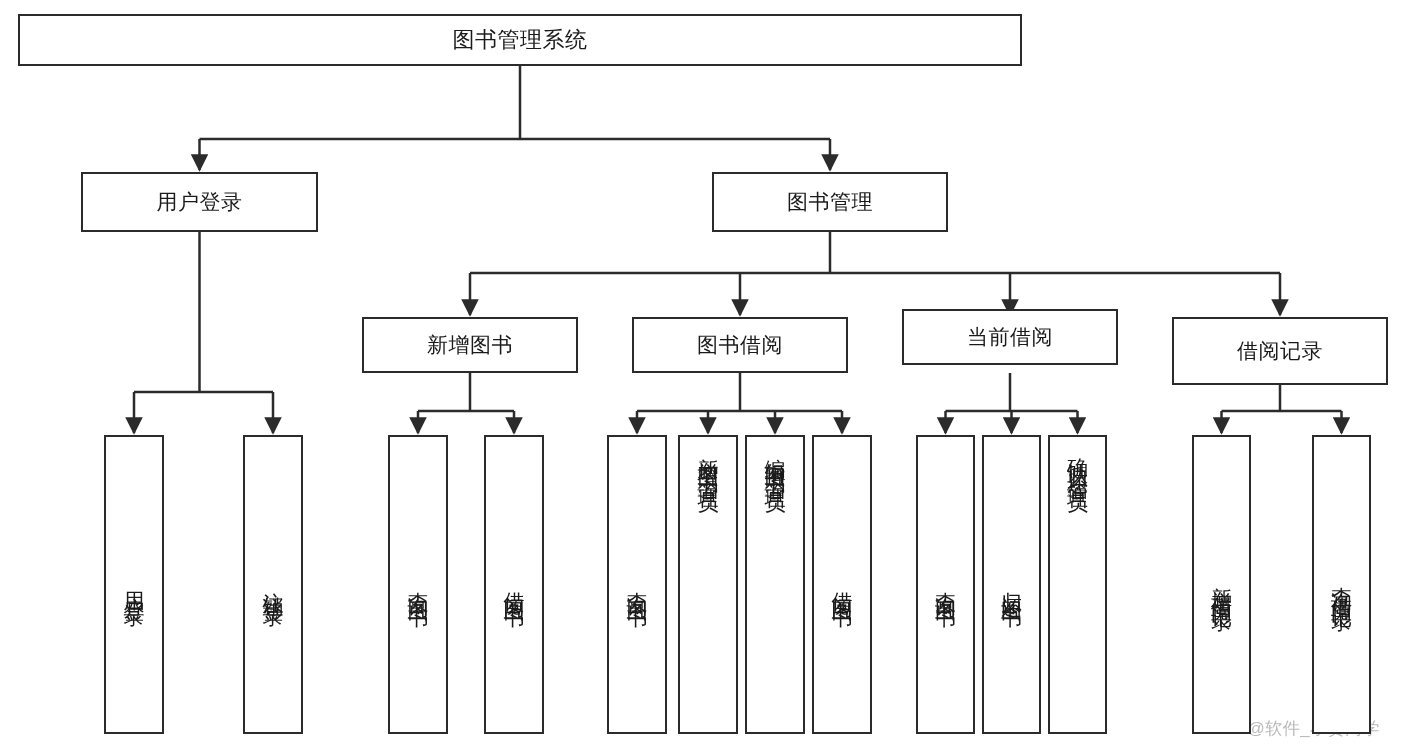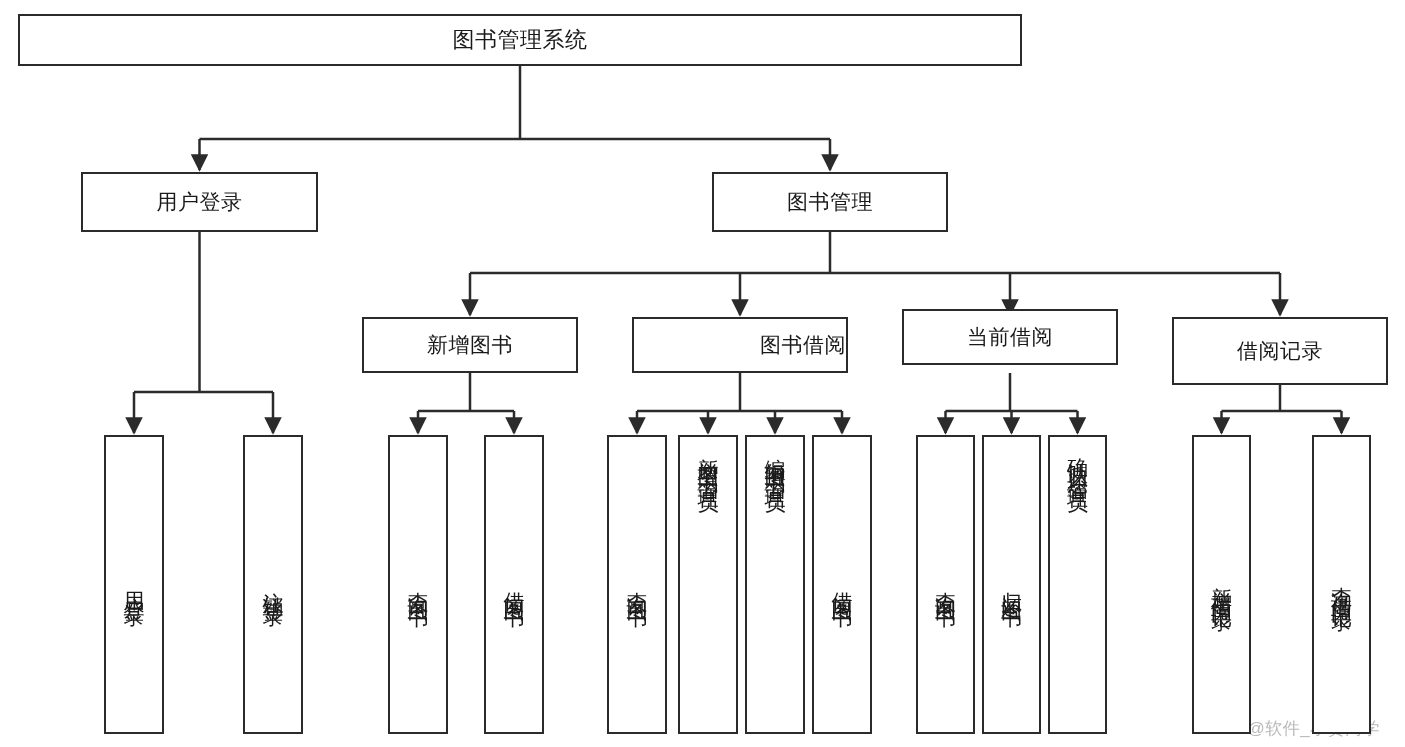--- a/index.html
+++ b/index.html
@@ -134,21 +134,21 @@
     </div>
     <div class="node horiz" style="left: 81px; top: 172px; width: 237px; height: 60px;">
       <span class="label">用户登录</span>
     </div>
     <div class="node horiz" style="left: 712px; top: 172px; width: 236px; height: 60px;">
       <span class="label">图书管理</span>
     </div>
     <div class="node horiz" style="left: 362px; top: 317px; width: 216px; height: 56px;">
       <span class="label">新增图书</span>
     </div>
-    <div class="node horiz" style="left: 632px; top: 317px; width: 216px; height: 56px; justify-content: flex-end;">
+    <div class="node horiz" style="left: 632px; top: 317px; width: 216px; height: 56px;">
       <span class="label">图书借阅</span>
     </div>
     <div class="node horiz" style="left: 902px; top: 309px; width: 216px; height: 56px;">
       <span class="label">当前借阅</span>
     </div>
     <div class="node horiz" style="left: 1172px; top: 317px; width: 216px; height: 68px;">
       <span class="label">借阅记录</span>
     </div>
     <div class="node vert mid-text" style="left: 104px; top: 435px; width: 60px; height: 299px;">
       <span class="label">用户登录</span>

